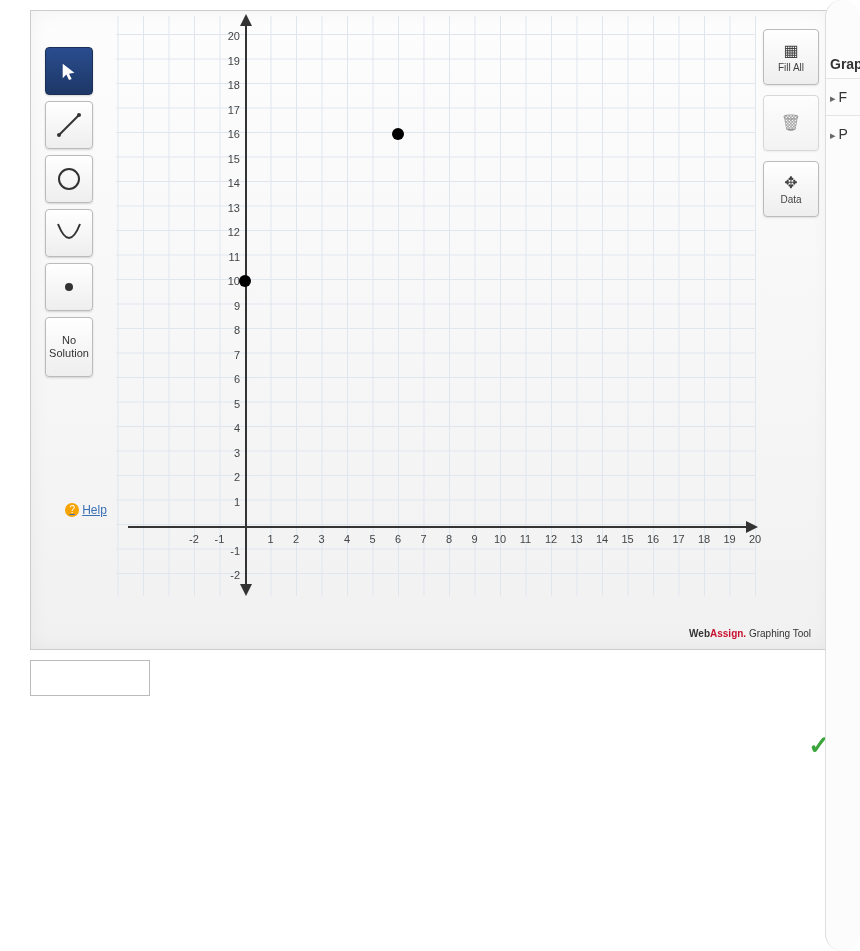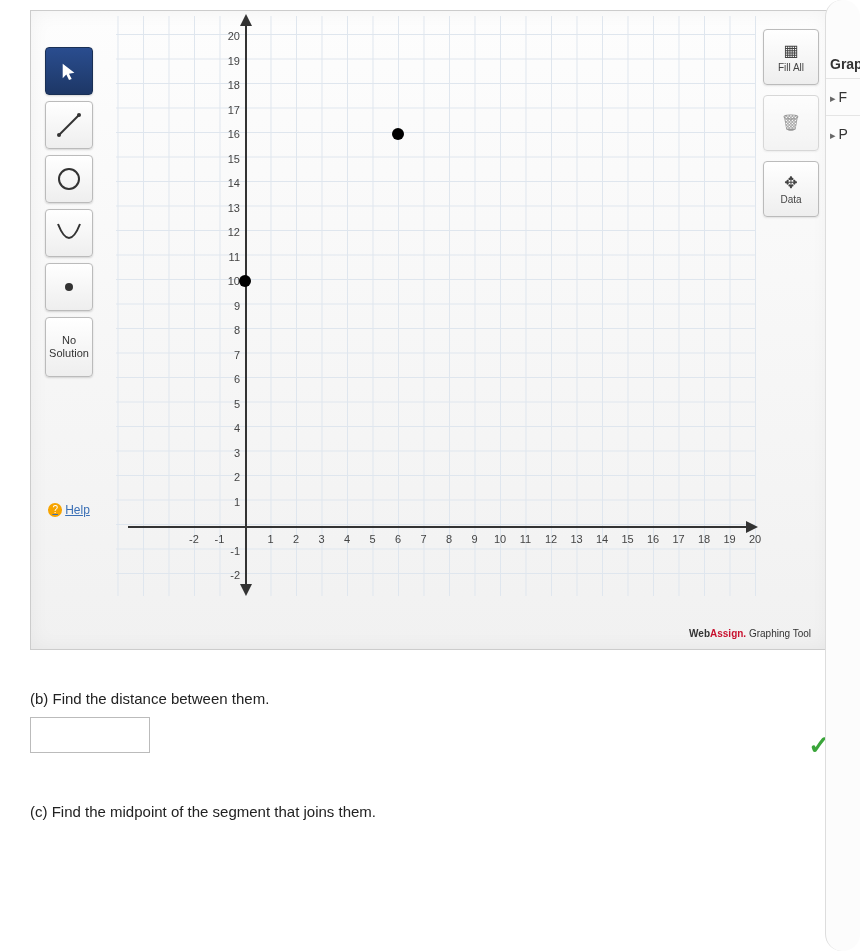--- a/index.html
+++ b/index.html
@@ -59,20 +59,21 @@
   .tool-btn.tall { height: 60px; font-size: 11px; line-height: 1.2; flex-direction: column; }
   .help-link {
     margin-top: 120px;
     font-size: 12px;
     color: #3a6fb5;
     text-decoration: underline;
     cursor: pointer;
     display:flex;
     align-items:flex-end;
     gap:3px;
+    padding-left:34px;
   }
   .help-link::before {
     content:"?";
     display:inline-block;
     width:14px;height:14px;
     border-radius:50%;
     background:#f7a400;
     color:#fff;
     font-size:10px;
     line-height:14px;
@@ -352,24 +353,22 @@
     </div>
 
     <div class="branding">
       <span class="wa"><span>Web</span><span class="red">Assign.</span></span><span> Graphing Tool</span>
     </div>
   </div>
 
 
   <div class="checkmark">✓</div>
 
-  <div class="question">(b) Find the distance between them.</div>
   <input class="answer-input" type="text" style="">
 
-  <div class="question" style="margin-top:50px">(c) Find the midpoint of the segment that joins them.</div>
 
 </div>
 
 <div class="right-strip">
   <div class="hdr">Grap</div>
   <div class="itm">F</div>
   <div class="itm">P</div>
 </div>
 
 </body></html>

